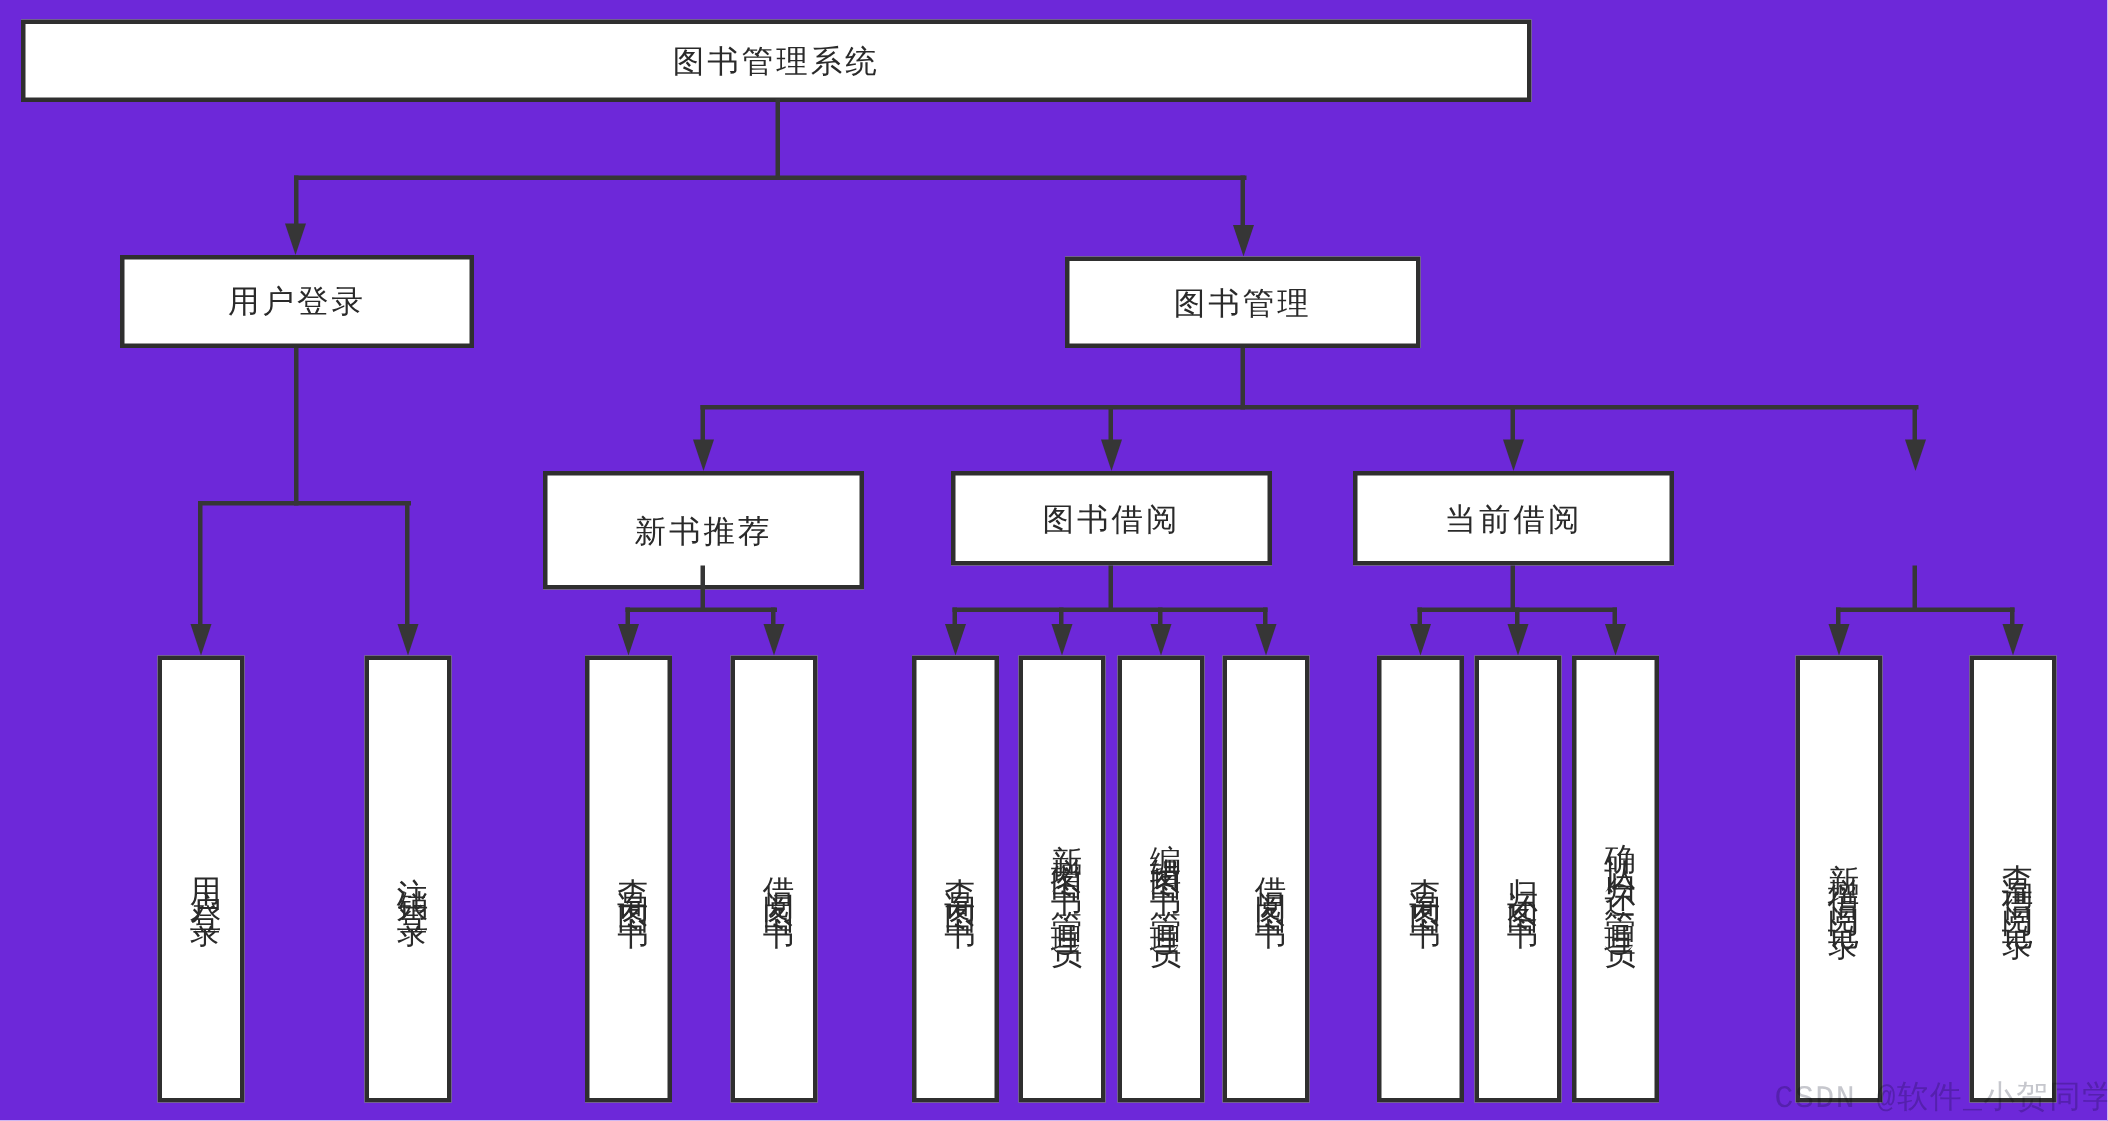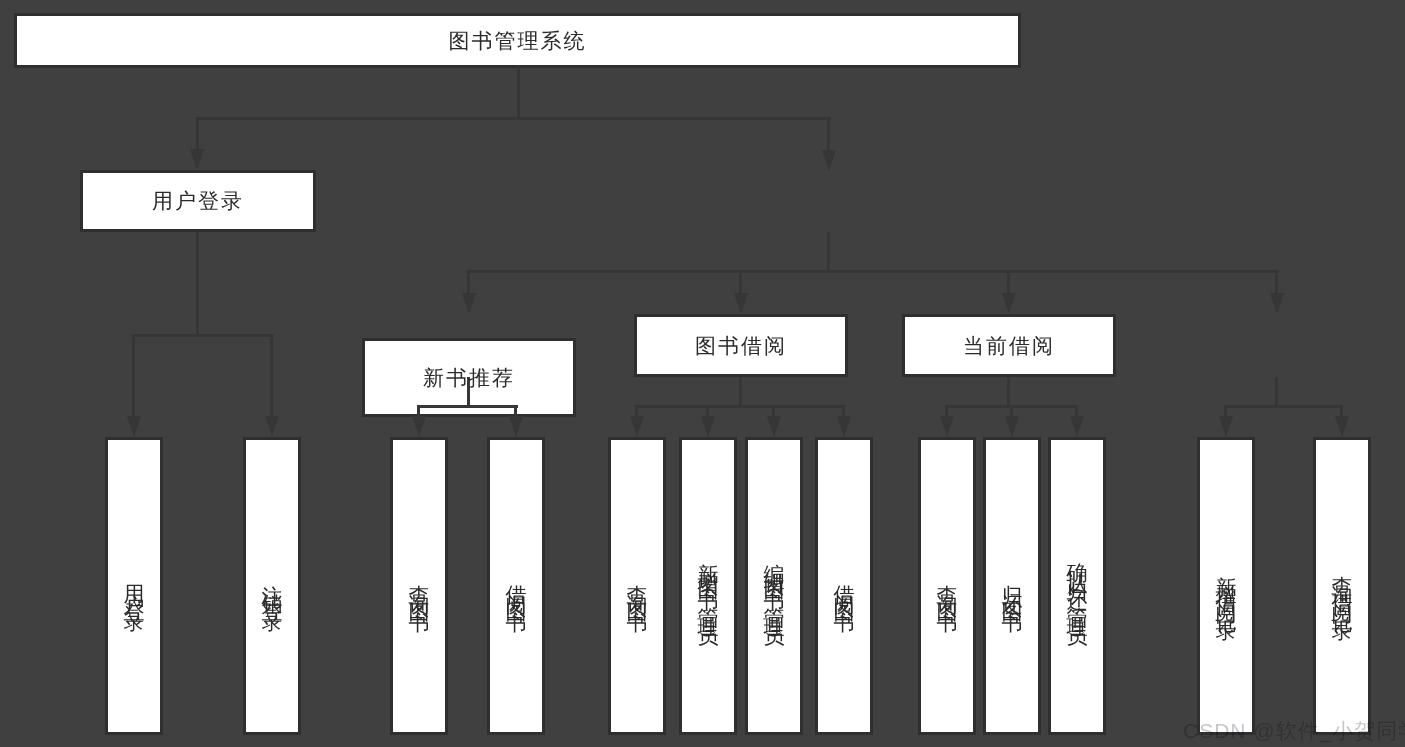--- a/index.html
+++ b/index.html
@@ -1,22 +1,22 @@
 <!DOCTYPE html>
 <html><head>
 <meta charset="utf-8">
 <style>
   html, body { margin: 0; padding: 0; background: #ffffff; }
   * { box-sizing: border-box; }
   #canvas {
     position: relative;
     width: 1405px;
     height: 747px;
-    background: #404040;
-    font-family: Liberation Sans, sans-serif;
+    background: #6d28d9;
+    font-family: Liberation Mono, monospace;
     overflow: hidden;
   }
   .hbox {
     position: absolute;
     border: 3px solid #2f2f2f;
     background: #ffffff;
     display: flex;
     align-items: center;
     justify-content: center;
     font-size: 21px;
@@ -76,40 +76,41 @@
   <div class="hbox" style="left:14px; top:13px; width:1007px; height:55px;">图书管理系统</div>
 
   <div class="vline" style="left:517px; top:66px; height:53px;"></div>
   <div class="hline" style="left:196px; top:117px; width:635px;"></div>
   <div class="vline" style="left:196px; top:117px; height:35px;"></div>
   <div class="arrow" style="left:190px; top:149px;"></div>
   <div class="vline" style="left:827px; top:117px; height:36px;"></div>
   <div class="arrow" style="left:822px; top:150px;"></div>
 
   <div class="hbox" style="left:80px; top:170px; width:236px; height:62px;">用户登录</div>
+  <div class="hbox" style="left:710px; top:171px; width:237px; height:61px;">图书管理</div>
 
   <div class="vline" style="left:196px; top:232px; height:105px;"></div>
   <div class="hline" style="left:132px; top:334px; width:142px;"></div>
   <div class="vline" style="left:132px; top:334px; height:84px;"></div>
   <div class="arrow" style="left:127px; top:416px;"></div>
   <div class="vline" style="left:270px; top:334px; height:84px;"></div>
   <div class="arrow" style="left:265px; top:416px;"></div>
 
   <div class="vline" style="left:827px; top:232px; height:41px;"></div>
   <div class="hline" style="left:467px; top:270px; width:812px;"></div>
   <div class="vline" style="left:467px; top:270px; height:26px;"></div>
   <div class="arrow" style="left:462px; top:293px;"></div>
   <div class="vline" style="left:739px; top:270px; height:26px;"></div>
   <div class="arrow" style="left:734px; top:293px;"></div>
   <div class="vline" style="left:1007px; top:270px; height:26px;"></div>
   <div class="arrow" style="left:1002px; top:293px;"></div>
   <div class="vline" style="left:1275px; top:270px; height:26px;"></div>
   <div class="arrow" style="left:1270px; top:293px;"></div>
 
-  <div class="hbox" style="left:362px; top:314px; width:214px; height:79px;margin-top:24px;">新书推荐</div>
+  <div class="hbox" style="left:362px; top:314px; width:214px; height:79px;">新书推荐</div>
   <div class="hbox" style="left:634px; top:314px; width:214px; height:63px;">图书借阅</div>
   <div class="hbox" style="left:902px; top:314px; width:214px; height:63px;">当前借阅</div>
 
   <div class="vline" style="left:467px; top:377px; height:31px;"></div>
   <div class="hline" style="left:417px; top:405px; width:101px;"></div>
   <div class="vline" style="left:417px; top:405px; height:13px;"></div>
   <div class="arrow" style="left:412px; top:416px;"></div>
   <div class="vline" style="left:514px; top:405px; height:13px;"></div>
   <div class="arrow" style="left:509px; top:416px;"></div>
 

